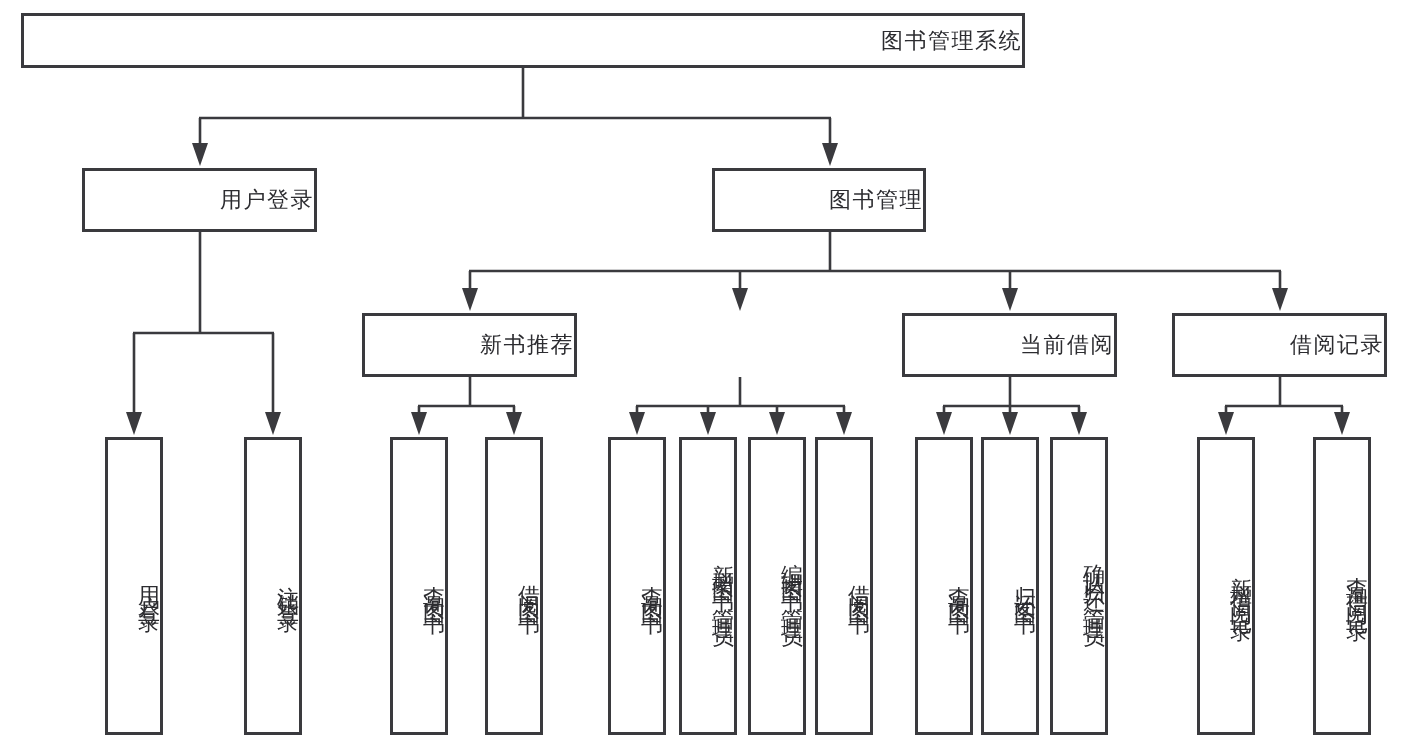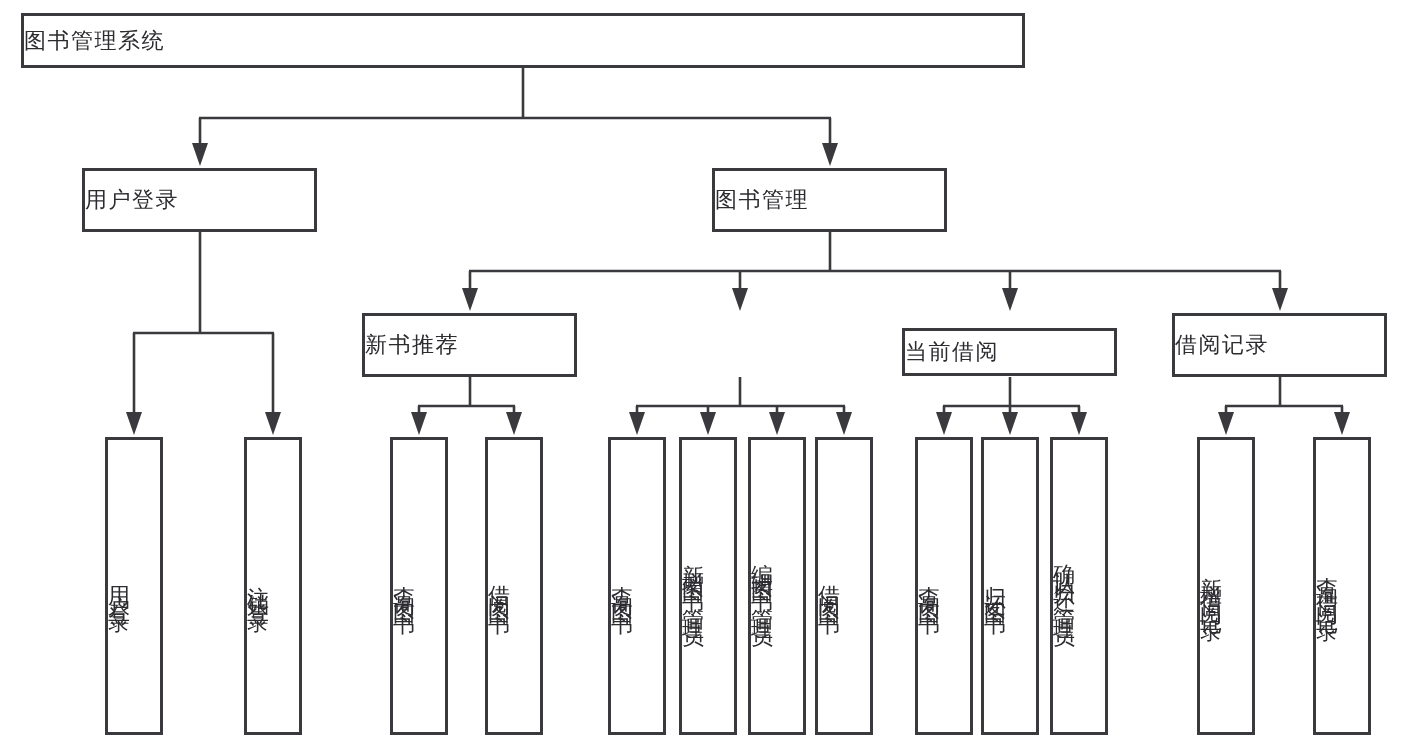--- a/index.html
+++ b/index.html
@@ -36,21 +36,21 @@
   .connectors polygon {
     fill: var(--line);
   }
   .node {
     position: absolute;
     box-sizing: border-box;
     border: 3px solid var(--border);
     background: #ffffff;
     display: flex;
     align-items: center;
-    justify-content: flex-start;
+    justify-content: flex-end;
   }
   .node .lbl {
     color: var(--text);
     font-size: 22px;
     letter-spacing: 1.5px;
     white-space: nowrap;
   }
   .node.leaf .lbl {
     writing-mode: vertical-lr;
     text-orientation: mixed;
@@ -136,28 +136,28 @@
     <polygon points="1334,412 1350,412 1342,435"></polygon>
   </svg>
 
   <div class="node" style="left:21px; top:13px; width:1004px; height:55px;">
     <span class="lbl">图书管理系统</span>
   </div>
 
   <div class="node" style="left:82px; top:168px; width:235px; height:64px;">
     <span class="lbl">用户登录</span>
   </div>
-  <div class="node" style="left:712px; top:168px; width:235px; height:64px;">
+  <div class="node" style="left:712px; top:168px; width:214px; height:64px;">
     <span class="lbl">图书管理</span>
   </div>
 
   <div class="node" style="left:362px; top:313px; width:215px; height:64px;">
     <span class="lbl">新书推荐</span>
   </div>
-  <div class="node" style="left:902px; top:328px; width:215px; height:48px;">
+  <div class="node" style="left:902px; top:313px; width:215px; height:64px;">
     <span class="lbl">当前借阅</span>
   </div>
   <div class="node" style="left:1172px; top:313px; width:215px; height:64px;">
     <span class="lbl">借阅记录</span>
   </div>
 
   <div class="node leaf" style="left:105px; top:437px; width:58px; height:298px;">
     <span class="lbl">用户登录</span>
   </div>
   <div class="node leaf" style="left:244px; top:437px; width:58px; height:298px;">

